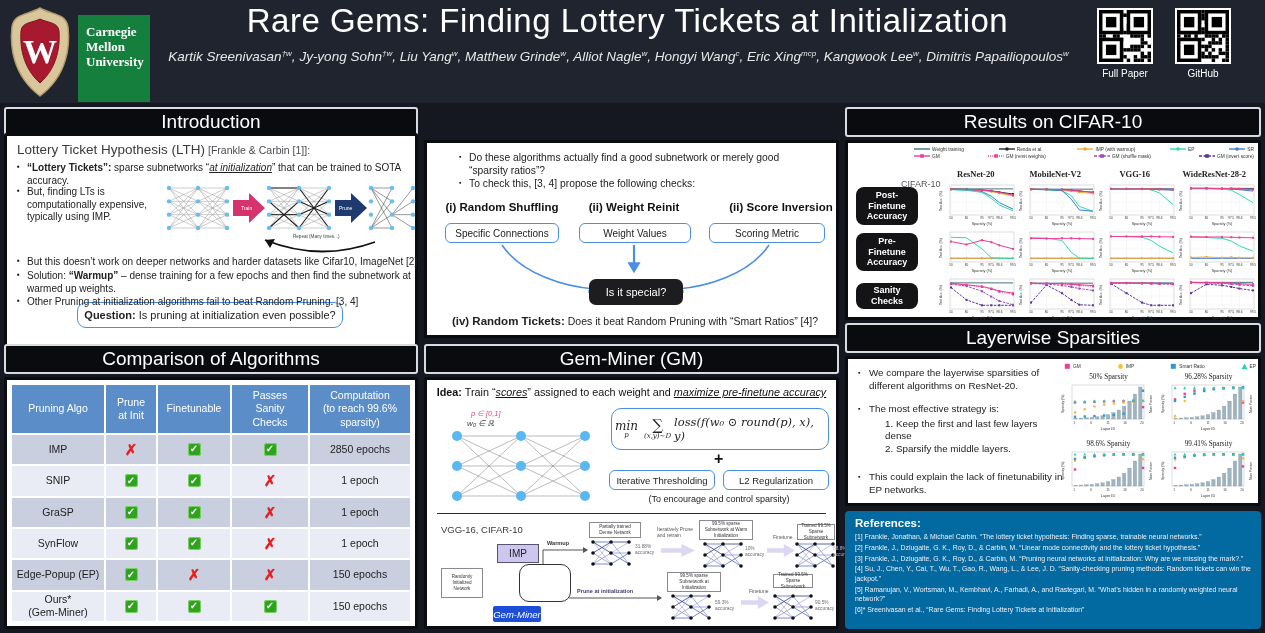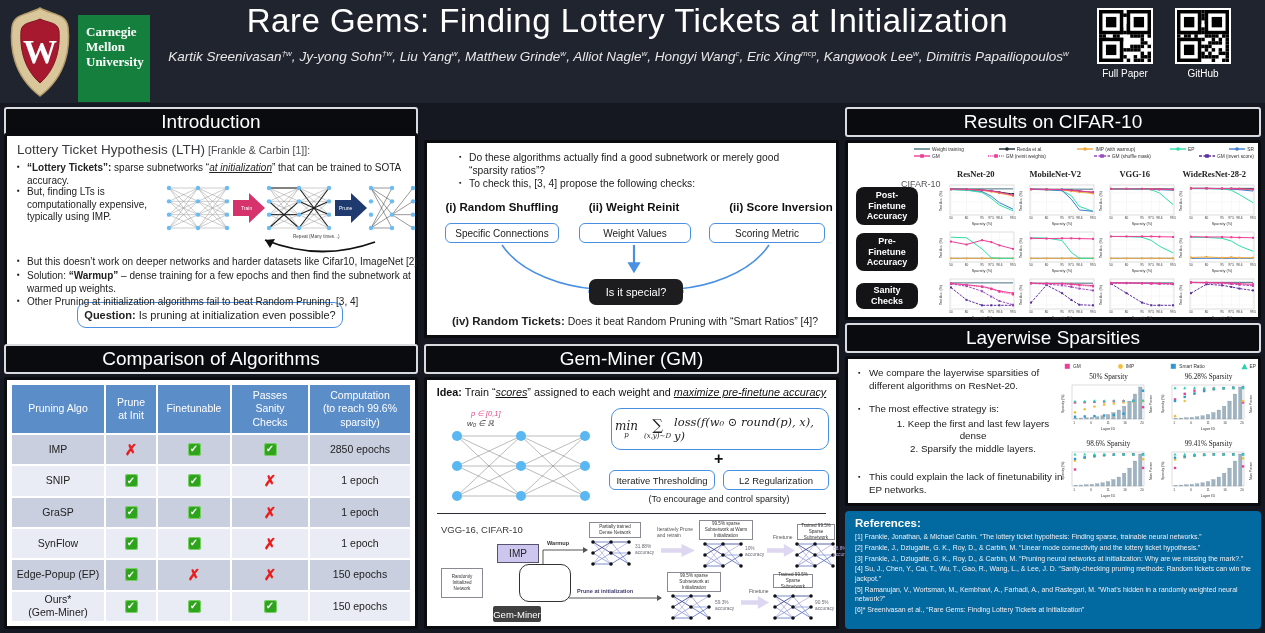--- a/index.html
+++ b/index.html
@@ -68,22 +68,22 @@
          display:flex;align-items:center;justify-content:center;box-sizing:border-box;}
   .plus{position:absolute;font-size:16px;font-weight:bold;color:#111;}
   .gmcap{position:absolute;text-align:center;font-size:9px;color:#222;}
   .gmdiv{position:absolute;left:10px;right:10px;border-top:1.5px solid #2c2c34;}
   .vgg{position:absolute;left:0;top:140px;width:409px;height:109px;}
   .vlabel{position:absolute;font-size:9.5px;color:#3a3a3e;}
   .vbox{position:absolute;border:1px solid #8a8a92;background:#fff;font-size:4.6px;color:#333;text-align:center;
         display:flex;align-items:center;justify-content:center;line-height:1.3;padding:1px;box-sizing:border-box;}
   .impbox{position:absolute;background:#cdc7f0;border:1.2px solid #55536e;color:#222;font-size:10px;
           display:flex;align-items:center;justify-content:center;}
-  .gmminer{position:absolute;background:#404040;color:#fff;font-size:9.5px;border-radius:2px;
-           display:flex;align-items:center;justify-content:center;}
+  .gmminer{position:absolute;background:#1d4ed8;color:#fff;font-size:9.5px;border-radius:2px;
+           display:flex;align-items:center;justify-content:center;font-style:italic;}
   .netframe{position:absolute;border:1.6px solid #333;border-radius:10px;background:#fff;}
   .vtag{position:absolute;font-size:5px;color:#555;line-height:1.2;}
   .vtagb{position:absolute;font-size:5.6px;font-weight:bold;color:#333;}
   .vacc{position:absolute;font-size:4.8px;color:#6b6b75;line-height:1.25;}
   .vacc.lite{color:#b3abde;}
   .parrow{position:absolute;background:#ddd7f2;
           clip-path:polygon(0 32%,60% 32%,60% 0,100% 50%,60% 100%,60% 68%,0 68%);}
   
   .rleg{position:absolute;left:66px;top:3px;right:4px;display:flex;flex-direction:column;gap:1px;}
   .rlegrow{display:flex;justify-content:space-between;}
@@ -92,21 +92,21 @@
   .rcols div{flex:1;text-align:center;font-family:"Liberation Serif",serif;font-size:8.5px;font-weight:bold;color:#222;}
   .cifar{position:absolute;left:14px;top:36px;font-size:9px;color:#55555c;margin-left:39px;}
   .rpill{position:absolute;left:8px;width:62px;background:#141416;color:#fff;border-radius:8px;
          font-size:9px;font-weight:600;text-align:center;white-space:pre-line;line-height:1.2;
          display:flex;align-items:center;justify-content:center;}
   .rcell{position:absolute;width:79px;height:46px;}
   
   .lblt{position:absolute;font-size:9.8px;color:#222;line-height:1.3;padding-left:11px;}
   .lblt::before{content:"▪";position:absolute;left:0;top:1px;font-size:7px;}
   .lsub{margin:2px 0 0 2px;padding-left:12px;}
-  .lsub div{position:relative;padding-left:2px;text-align:center;}
+  .lsub div{position:relative;padding-left:2px;}
   .lleg{position:absolute;left:216px;top:4px;width:192px;display:flex;justify-content:space-between;}
   .llegitem{display:flex;align-items:center;gap:2px;font-size:4.8px;color:#333;}
   .lcell{position:absolute;width:97px;height:66px;text-align:center;}
   .lcell .ct{font-family:"Liberation Serif",serif;font-size:7.2px;color:#222;height:10px;}
   
   .refs{position:absolute;background:#0369a1;border-radius:4px;color:#fff;padding:6px 10px;box-sizing:border-box;}
   .refs h3{margin:0 0 3px 0;font-size:11.5px;}
   .refs p{margin:1.5px 0;font-size:6.9px;color:#f0f0f2;line-height:1.35;}
 </style>
 </head>

